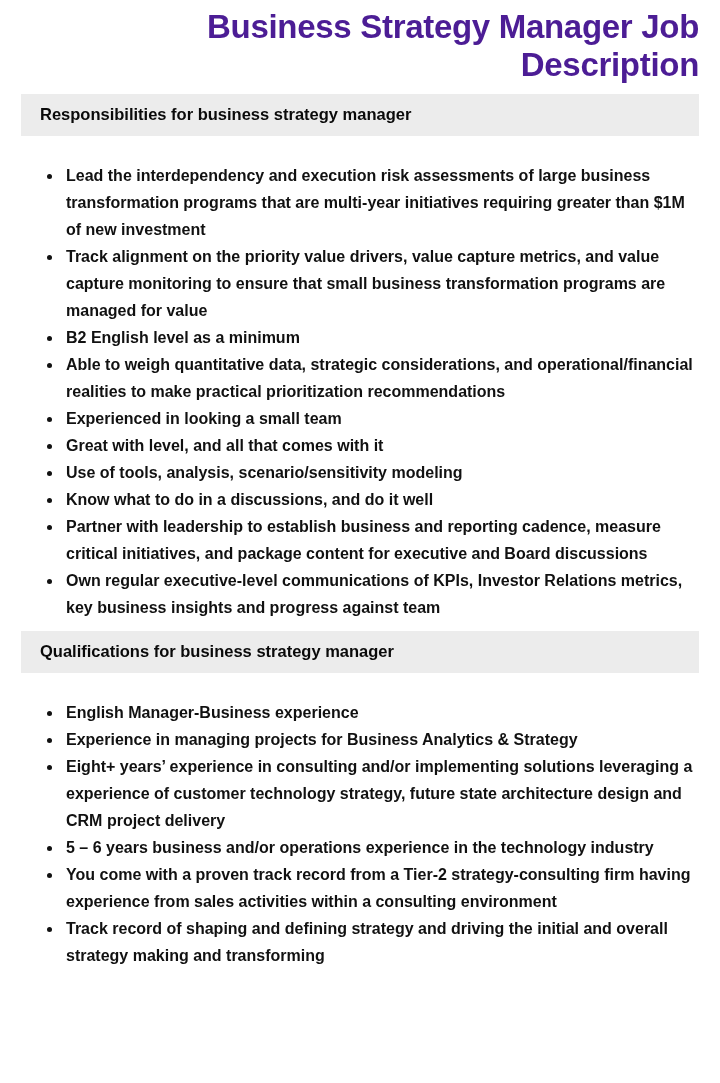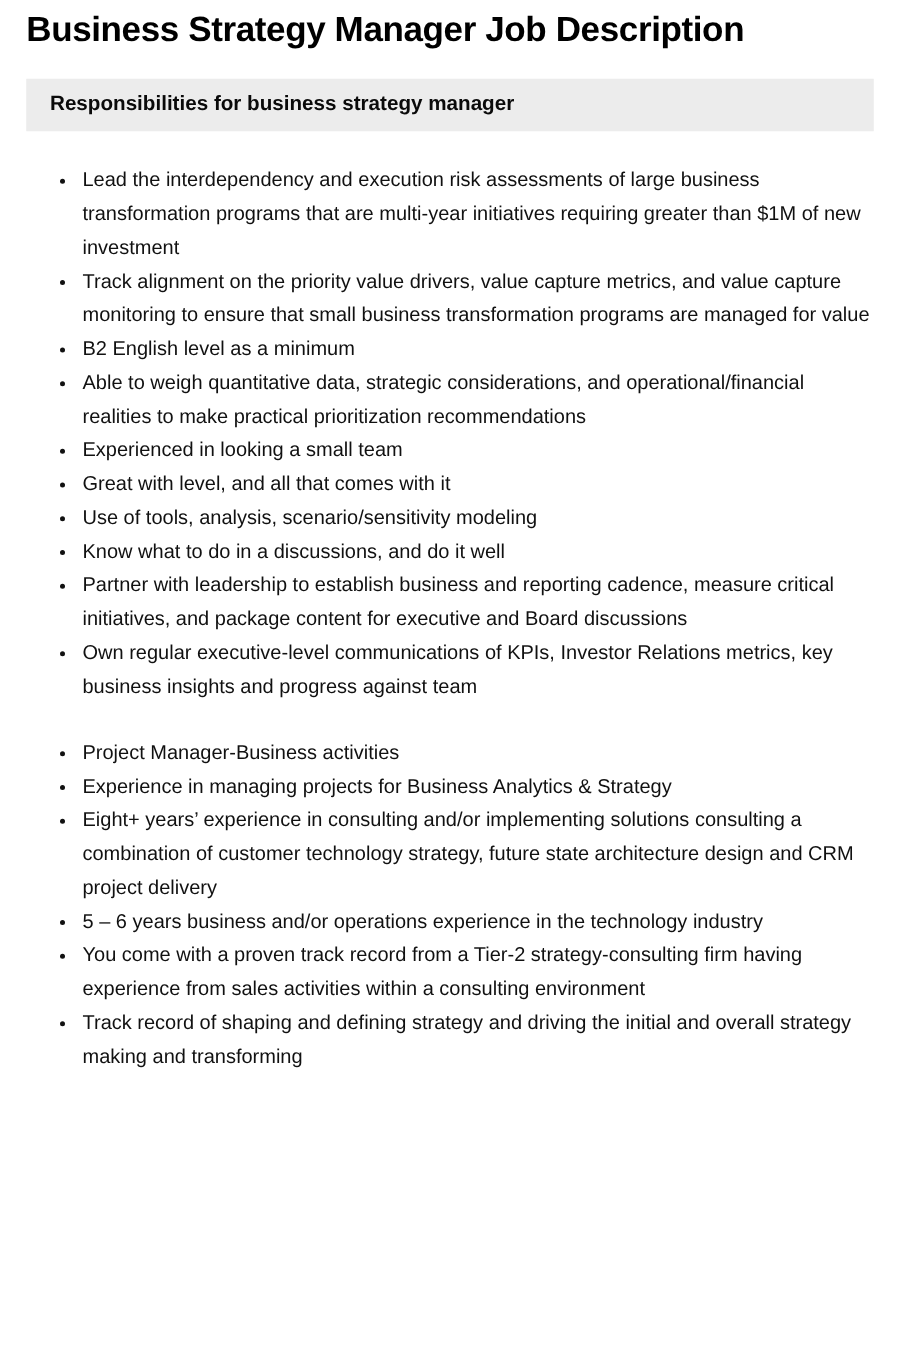--- a/index.html
+++ b/index.html
@@ -6,47 +6,48 @@
   html, body { background: #ffffff; }
   body {
     width: 720px;
     min-height: 1083px;
     font-family: "Liberation Sans", sans-serif;
     color: #101010;
     overflow: hidden;
   }
   main { padding: 4px 21px 30px 21px; }
   h1 {
-    font-size: 28px;
+    font-size: 33px;
     font-weight: 700;
-    text-align: left;
+    text-align: right;
     letter-spacing: -0.3px;
     padding-top: 4px;
-    color: #000000;
+    color: #4c1d95;
   }
   .intro {
     margin-top: 16px;
     font-size: 16px;
     line-height: 27px;
     color: #111111;
   }
   .section-heading {
-    margin-top: 23px;
+    margin-top: 10px;
     background: #ececec;
     font-size: 16.5px;
     font-weight: 700;
     padding: 11px 19px 12px 19px;
     color: #0a0a0a;
   }
   ul.job-list {
     margin-top: 26px;
     padding-left: 42px;
     font-size: 16px;
     line-height: 27px;
     color: #111111;
+    font-weight: bold;
   }
   ul.job-list li {
     padding-left: 3px;
     margin-bottom: 0;
   }
 </style>
 </head>
 <body>
 
 <main>
@@ -64,23 +65,24 @@
         <li>Experienced in looking a small team</li>
         <li>Great with level, and all that comes with it</li>
         <li>Use of tools, analysis, scenario/sensitivity modeling</li>
         <li>Know what to do in a discussions, and do it well</li>
         <li>Partner with leadership to establish business and reporting cadence, measure critical initiatives, and package content for executive and Board discussions</li>
         <li>Own regular executive-level communications of KPIs, Investor Relations metrics, key business insights and progress against team</li>
       </ul>
   </section>
 
   <section>
+    <div class="section-heading">Qualifications for business strategy manager</div>
     <ul class="job-list">
-        <li>Project Manager-Business activities</li>
+        <li>English Manager-Business experience</li>
         <li>Experience in managing projects for Business Analytics &amp; Strategy</li>
-        <li>Eight+ years’ experience in consulting and/or implementing solutions consulting a combination of customer technology strategy, future state architecture design and CRM project delivery</li>
+        <li>Eight+ years’ experience in consulting and/or implementing solutions leveraging a experience of customer technology strategy, future state architecture design and CRM project delivery</li>
         <li>5 – 6 years business and/or operations experience in the technology industry</li>
         <li>You come with a proven track record from a Tier-2 strategy-consulting firm having experience from sales activities within a consulting environment</li>
         <li>Track record of shaping and defining strategy and driving the initial and overall strategy making and transforming</li>
       </ul>
   </section>
 
 </main>
 
 </body></html>

